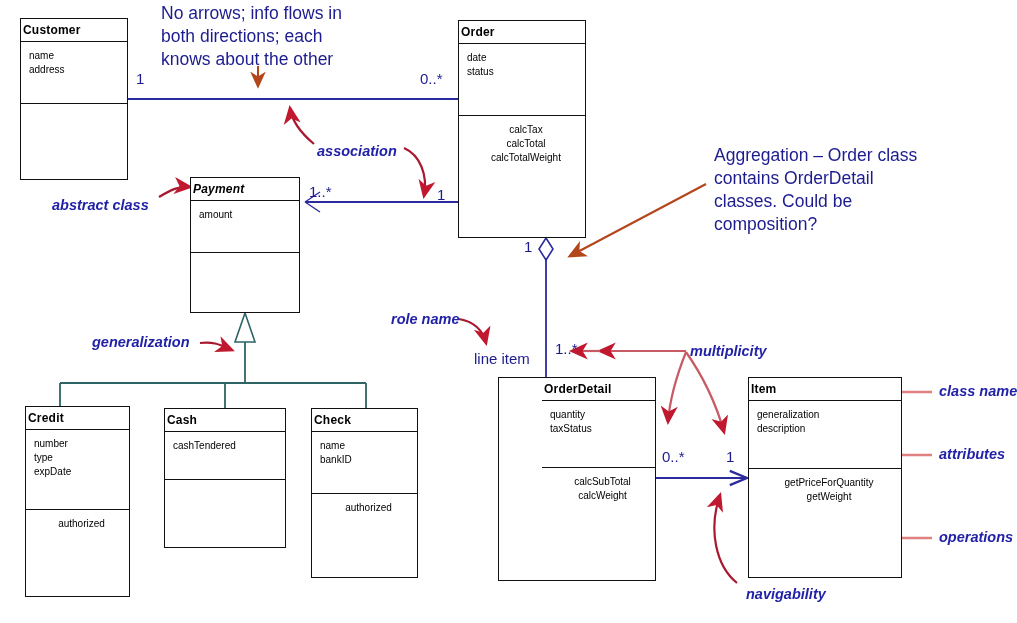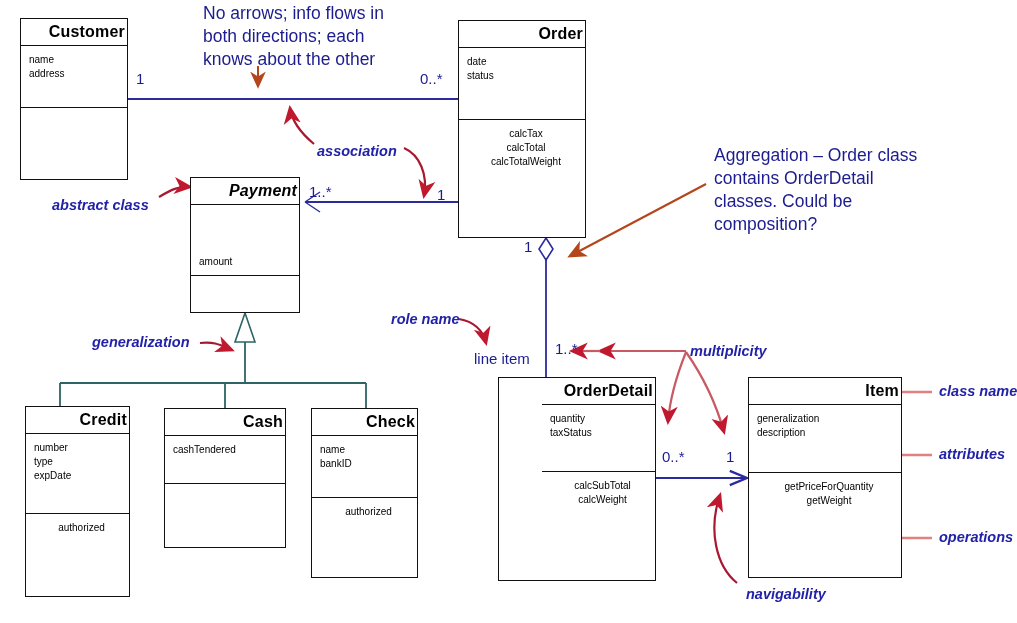--- a/index.html
+++ b/index.html
@@ -13,24 +13,24 @@
   
   .uml-class{
     position:absolute;
     border:1.6px solid #111;
     background:#fff;
     box-sizing:border-box;
     display:flex;flex-direction:column;
     z-index:3;
   }
   .uml-name{
-    text-align:right;
+    text-align:left;
     font-weight:bold;
     color:#000;
-    font-size:16px;
+    font-size:12px;
     letter-spacing:.2px;
     padding:4px 2px 4px 2px;
     border-bottom:1.6px solid #111;
     box-sizing:border-box;
   }
   .uml-name.abstract{font-style:italic;}
   .uml-attrs,.uml-ops{
     padding:7px 0 6px 8px;
     box-sizing:border-box;
     font-size:10px;
@@ -202,21 +202,21 @@
       <div>date</div>
       <div>status</div>
     </div>
     <div class="uml-ops">
       <div>calcTax</div>
       <div>calcTotal</div>
       <div>calcTotalWeight</div>
     </div>
   </div>
 
-  <div class="uml-class" style="left:190px;top:177px;width:110px;height:136px;gap:43px;">
+  <div class="uml-class" style="left:190px;top:177px;width:110px;height:136px;">
     <div class="uml-name abstract">Payment</div>
     <div class="uml-attrs" style="height:52px;">
       <div>amount</div>
     </div>
     <div class="uml-ops empty-comp"></div>
   </div>
 
   <div class="uml-class" style="left:25px;top:406px;width:105px;height:191px;">
     <div class="uml-name">Credit</div>
     <div class="uml-attrs" style="height:80px;">
@@ -276,21 +276,21 @@
   <div class="mult" style="left:420px;top:70px;">0..*</div>
   <div class="mult" style="left:309px;top:183px;">1..*</div>
   <div class="mult" style="left:437px;top:186px;">1</div>
   <div class="mult" style="left:524px;top:238px;">1</div>
   <div class="mult" style="left:555px;top:340px;">1..*</div>
   <div class="mult" style="left:662px;top:448px;">0..*</div>
   <div class="mult" style="left:726px;top:448px;">1</div>
 
   <div class="rolename" style="left:474px;top:350px;">line item</div>
 
-  <div class="note" style="left:161px;top:2px;width:230px;margin-left:42px;">No arrows; info flows in
+  <div class="note" style="left:161px;top:2px;width:230px;">No arrows; info flows in
 both directions; each
 knows about the other</div>
 
   <div class="note" style="left:714px;top:144px;width:290px;">Aggregation – Order class
 contains OrderDetail
 classes.  Could be
 composition?</div>
 
   <div class="tag" style="left:317px;top:143px;">association</div>
   <div class="tag" style="left:52px;top:197px;">abstract class</div>

